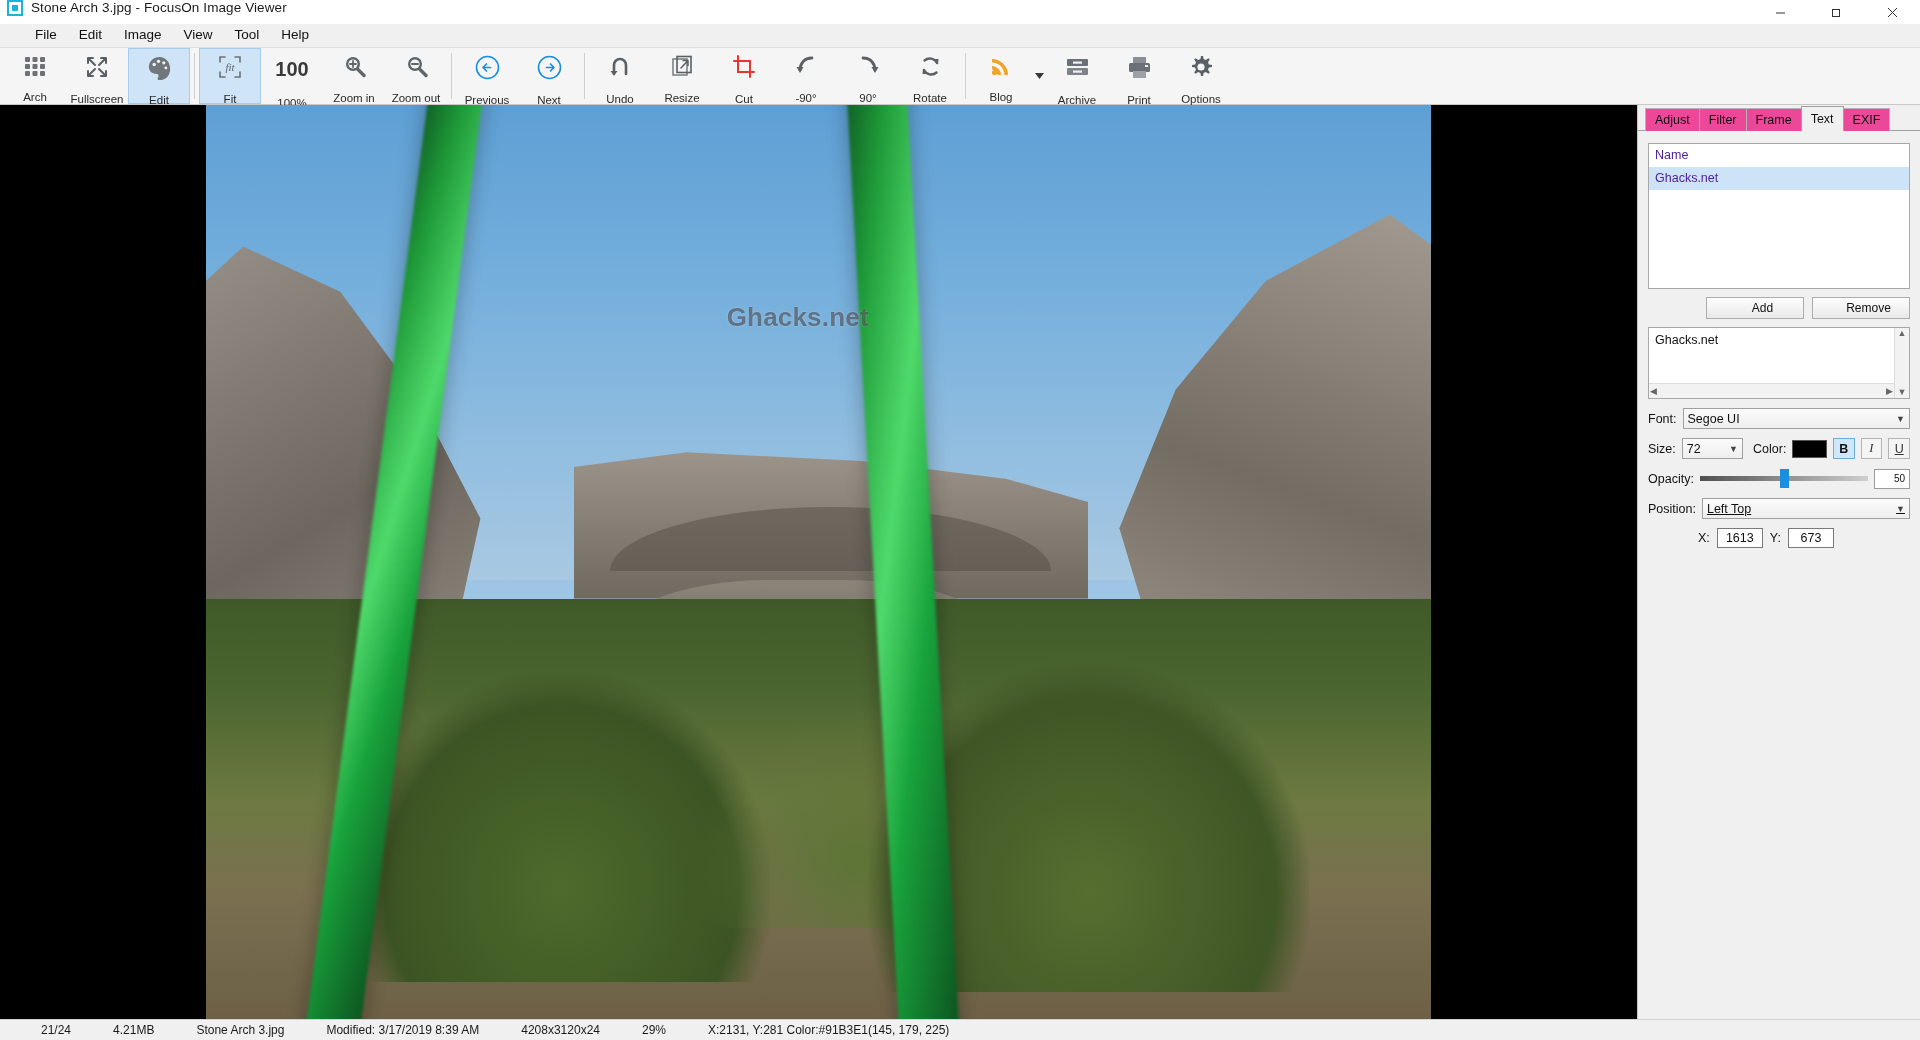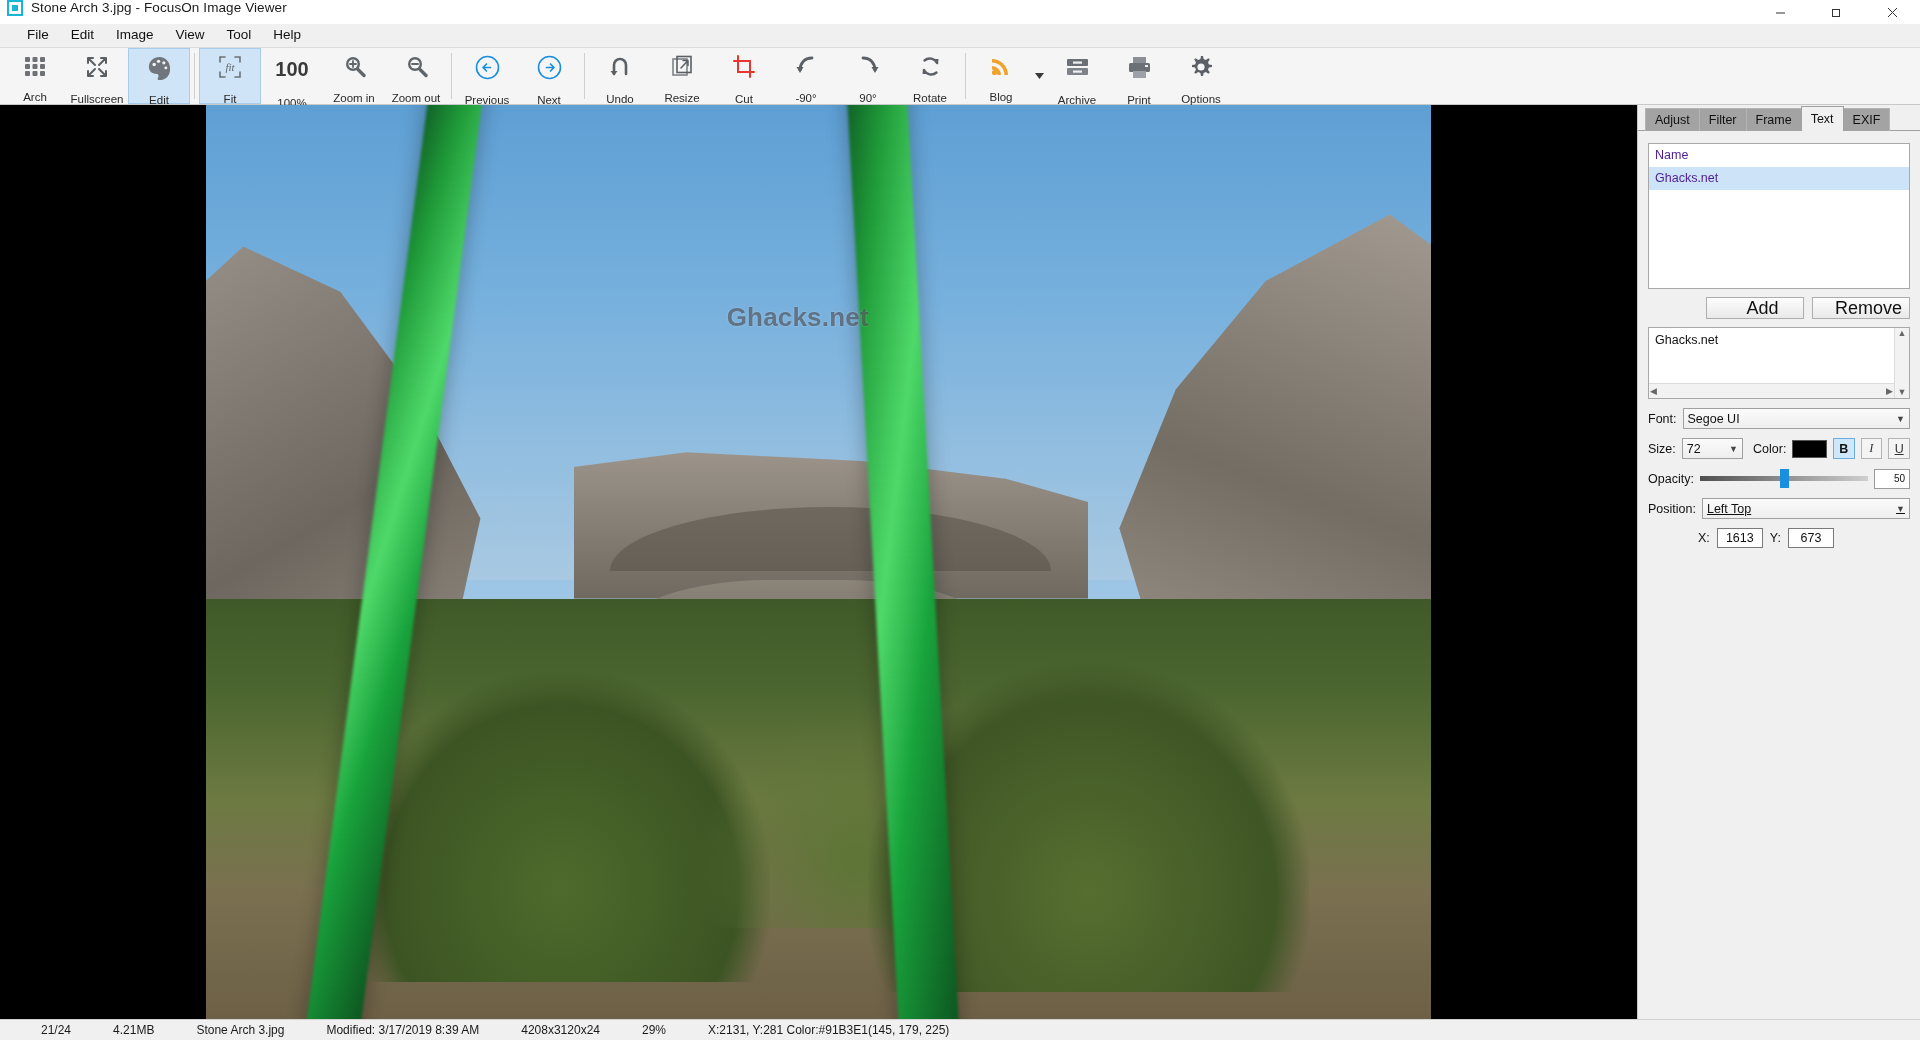--- a/index.html
+++ b/index.html
@@ -29,21 +29,21 @@
   .win-buttons { margin-left: auto; display: flex; height: 24px; }
   .win-btn {
     width: 56px; height: 24px; display: flex; align-items: center; justify-content: center;
     color: #333; font-size: 13px; line-height: 1;
   }
   .win-btn svg { display: block; }
 
   
   .menubar {
     height: 23px; background: #f0f0f0; display: flex; align-items: center;
-    padding-left: 16px; flex: none; border-bottom: 1px solid #f0f0f0;
+    padding-left: 24px; flex: none; border-bottom: 1px solid #f0f0f0;
   }
   .menu-item {
     font-size: 13.5px; color: #111; padding: 3px 11px; line-height: 1.2; cursor: default;
   }
 
   
   .toolbar {
     height: 58px; background: #f5f5f5; display: flex; align-items: stretch;
     border-top: 1px solid #dcdcdc; border-bottom: 1px solid #c8c8c8; flex: none;
     padding: 0 4px;
@@ -116,36 +116,36 @@
   .pole.a { left: 13%; transform: rotate(7.5deg); }
   .pole.b { left: 54.5%; transform: rotate(-3.2deg); width: 60px; }
 
   
   .side { width: 282px; background: #f0f0f0; display: flex; flex-direction: column; flex: none; }
   .tabstrip {
     display: flex; align-items: flex-end; height: 26px; padding-left: 7px;
     border-bottom: 1px solid #a0a0a0; background: #f0f0f0; flex:none;
   }
   .tab {
-    font-size: 12.5px; color: #111; padding: 4px 9px 4px; background: #a3a3a3;
+    font-size: 12.5px; color: #111; padding: 4px 9px 4px; background: #ec4899;
     border: 1px solid #b4b4b4; border-bottom: none; margin-right: -1px; position: relative; top: 1px;
     cursor: default; line-height: 1.15;
   }
   .tab.active { background: #f0f0f0; border-color: #a0a0a0; padding-top: 5px; padding-bottom: 5px; z-index: 2; }
   .side-inner { padding: 8px 10px 0 10px; }
 
   .listbox {
     border: 1px solid #a8a8a8; background: #fff; height: 146px; overflow: hidden; margin-top: 4px;
   }
   .list-row { font-size: 12.5px; color: #4c1d95; padding: 2px 6px; line-height: 1.5; }
   .list-row.sel { background: #cde3f7; }
 
   .btn-row { display: flex; gap: 8px; justify-content: flex-end; margin-top: 8px; }
   .btn {
-    width: 98px; height: 22px; font-size: 18px; color: #111;
+    width: 98px; height: 22px; font-size: 12px; color: #111;
     background: linear-gradient(#fdfdfd,#e9e9e9); border: 1px solid #adadad;
     display: flex; align-items: center; justify-content: center; cursor: default; padding-left: 15px;
   }
 
   .textarea-wrap {
     margin-top: 8px; border: 1px solid #a8a8a8; background: #fff; height: 72px;
     position: relative; display: flex;
   }
   .textarea-text {
     flex: 1; font-size: 12.5px; color: #111; padding: 4px 6px; line-height: 1.4;

